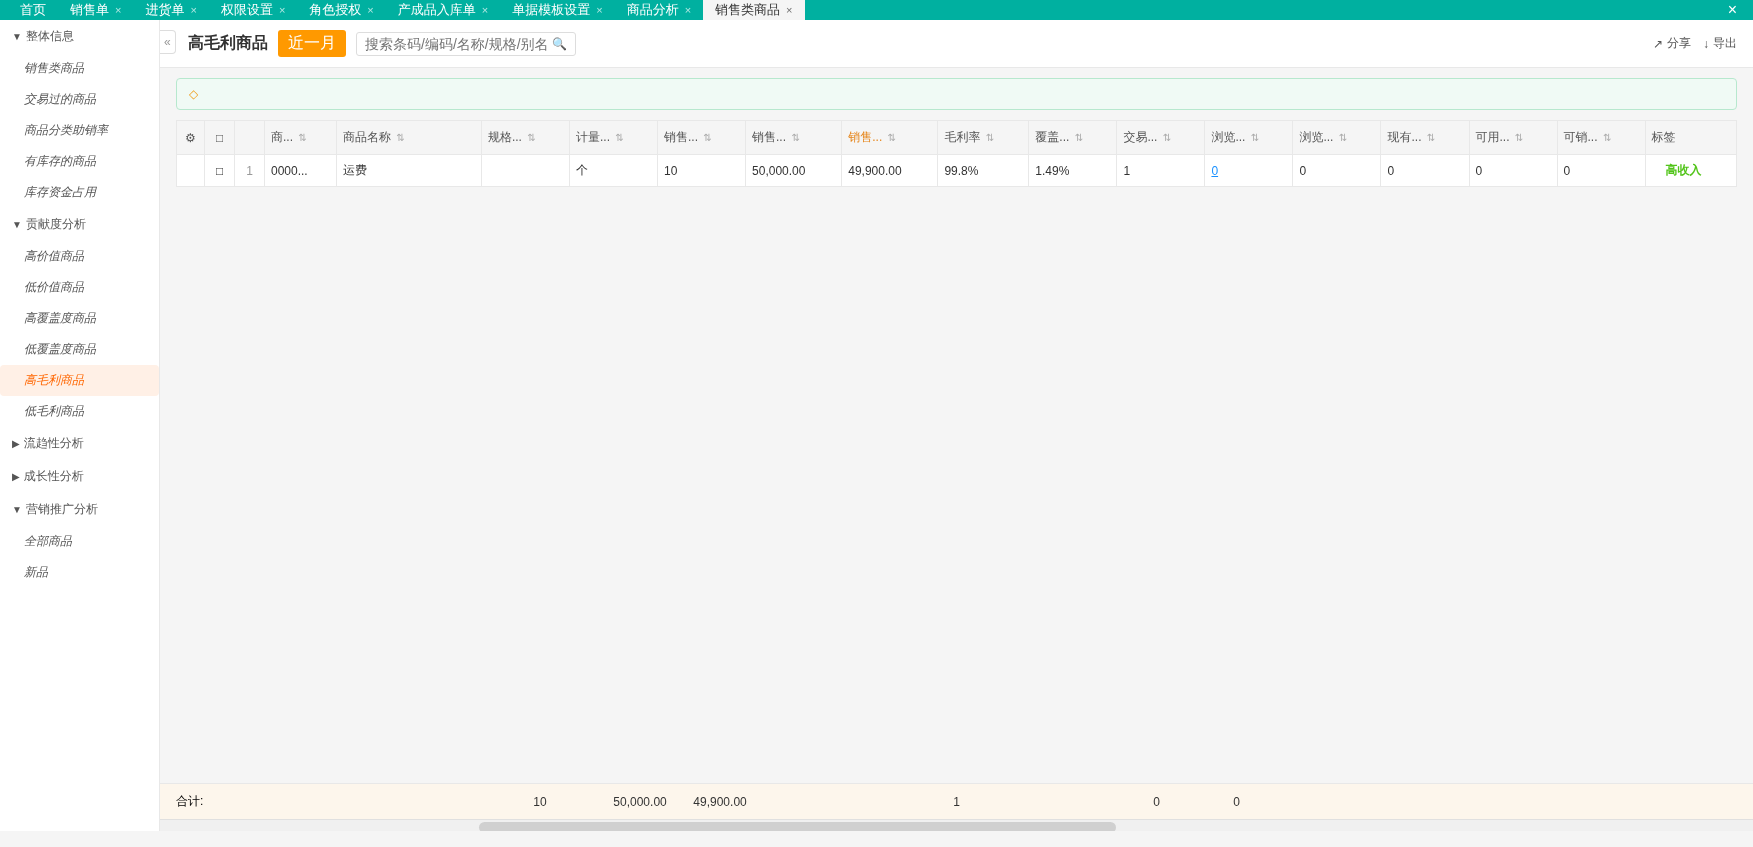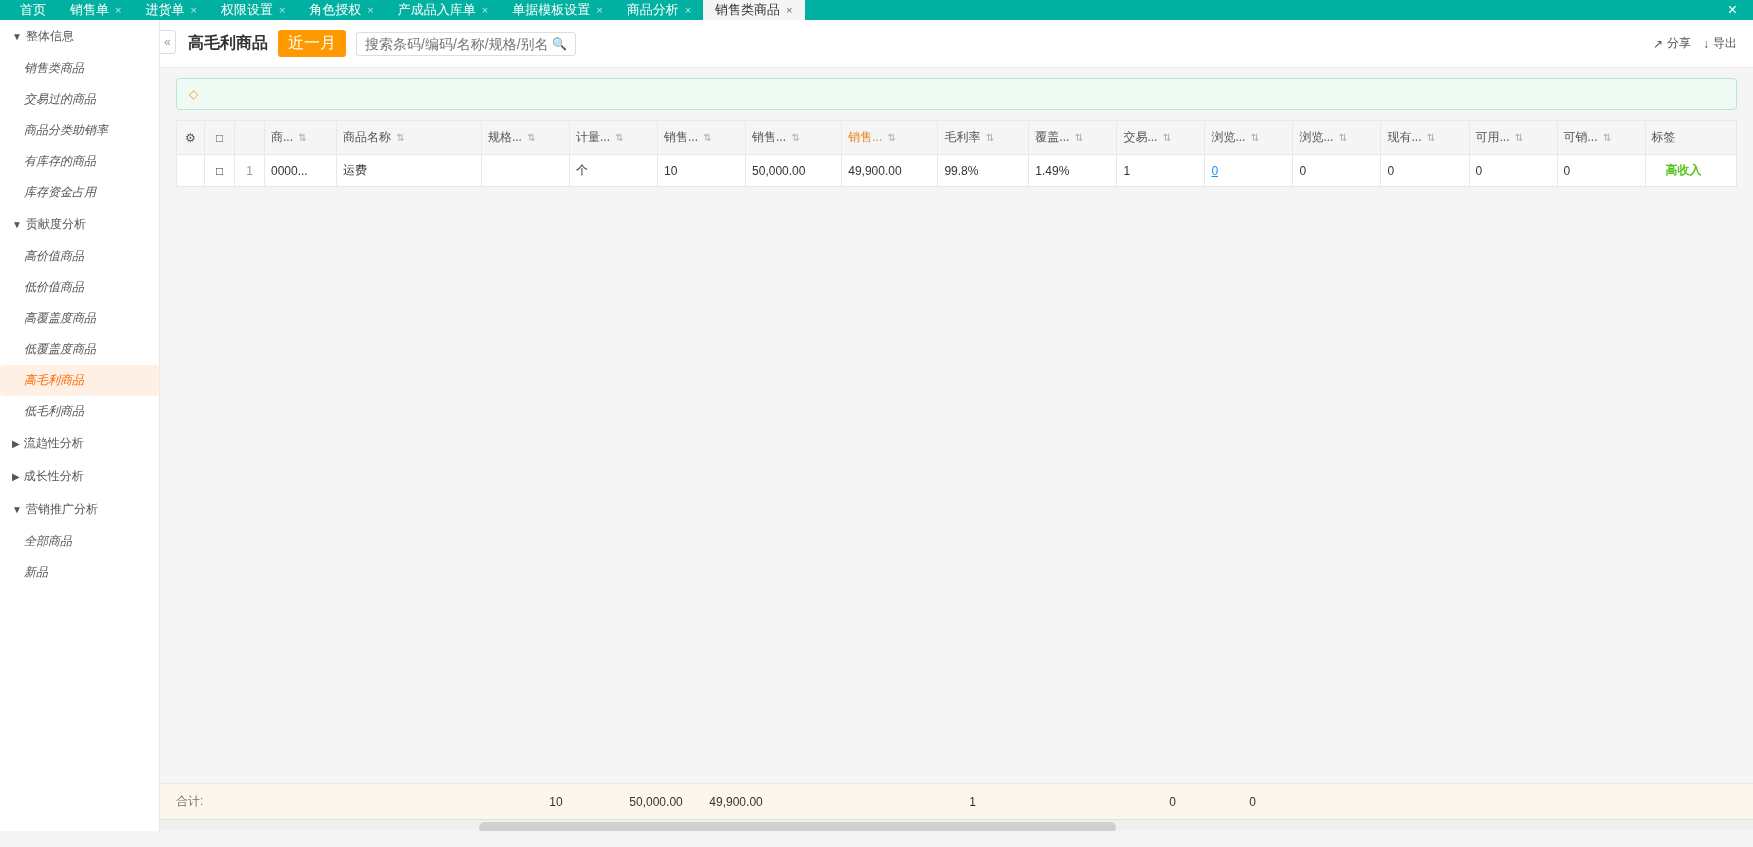--- a/index.html
+++ b/index.html
@@ -215,21 +215,21 @@
     .table-footer {
       display: flex;
       align-items: center;
       background: #fdf6ec;
       border-top: 1px solid #e8e8e8;
       padding: 8px 16px;
       font-size: 12px;
       color: #555;
       min-height: 36px;
     }
-    .footer-label { margin-right: 20px; color: #737373; }
+    .footer-label { margin-right: 4px; color: #000000; }
     .footer-vals {
       display: flex;
       gap: 0;
       flex: 1;
     }
     .footer-val {
       min-width: 80px;
       padding: 0 6px;
       color: #333;
     }

